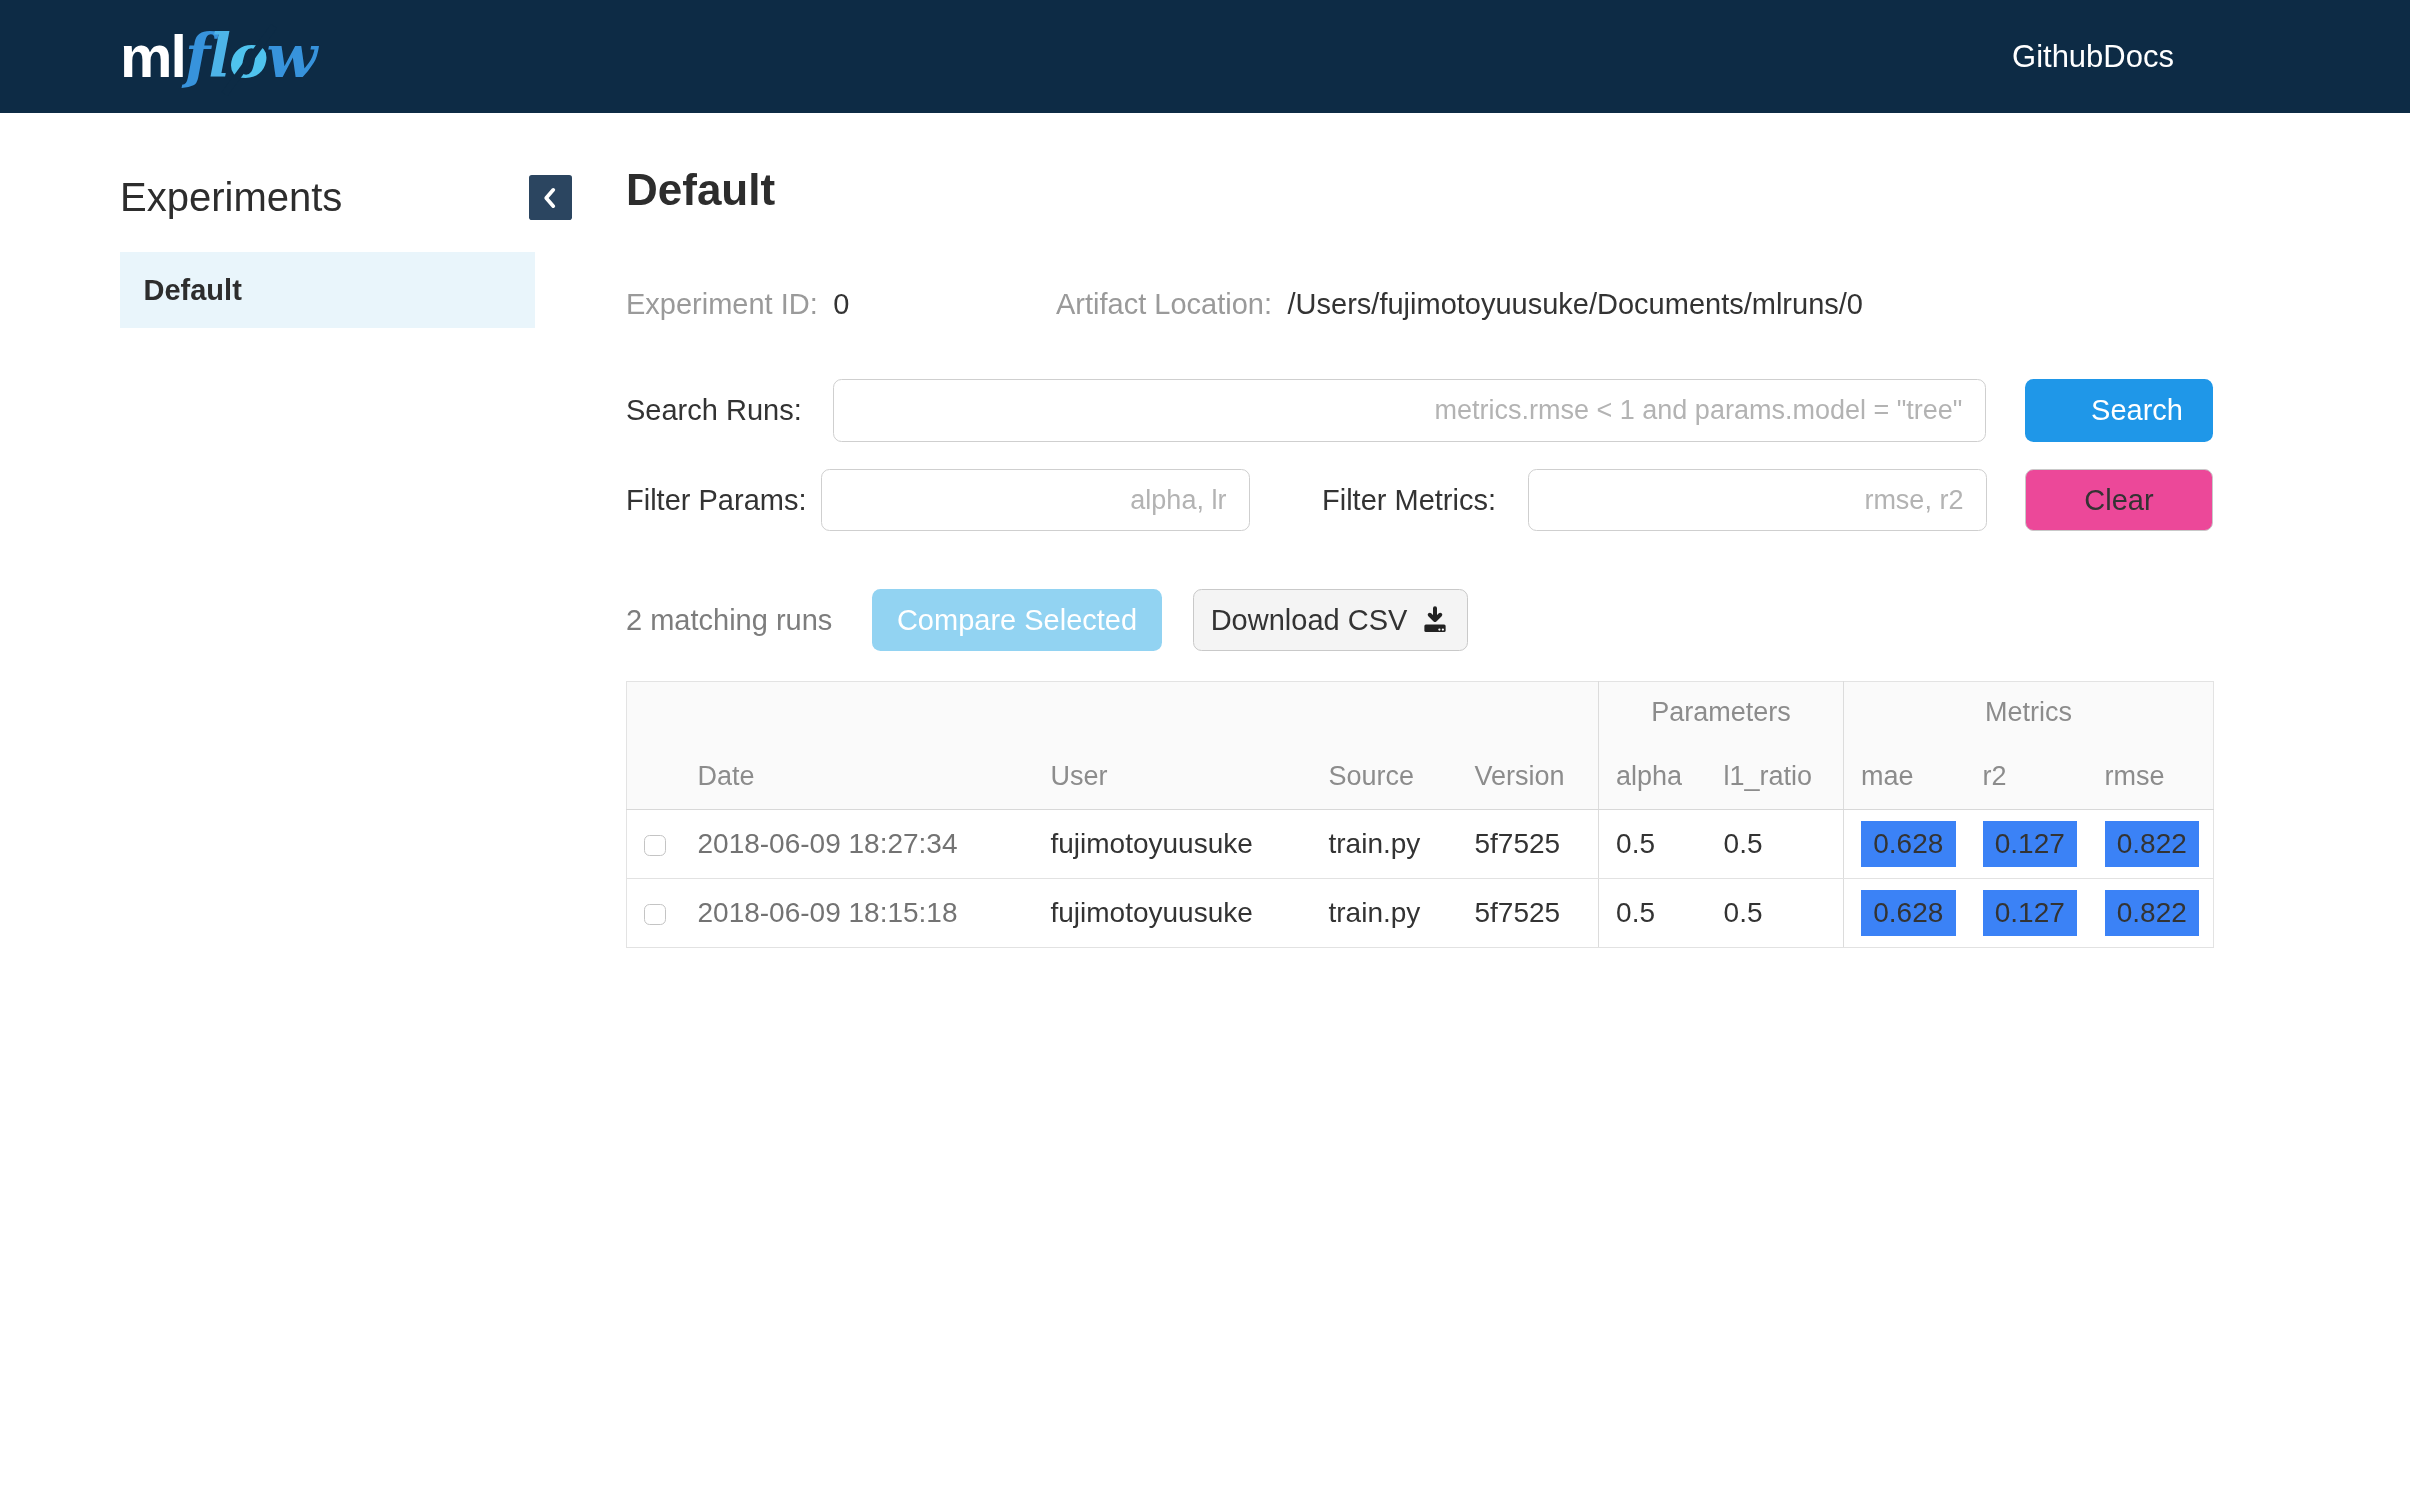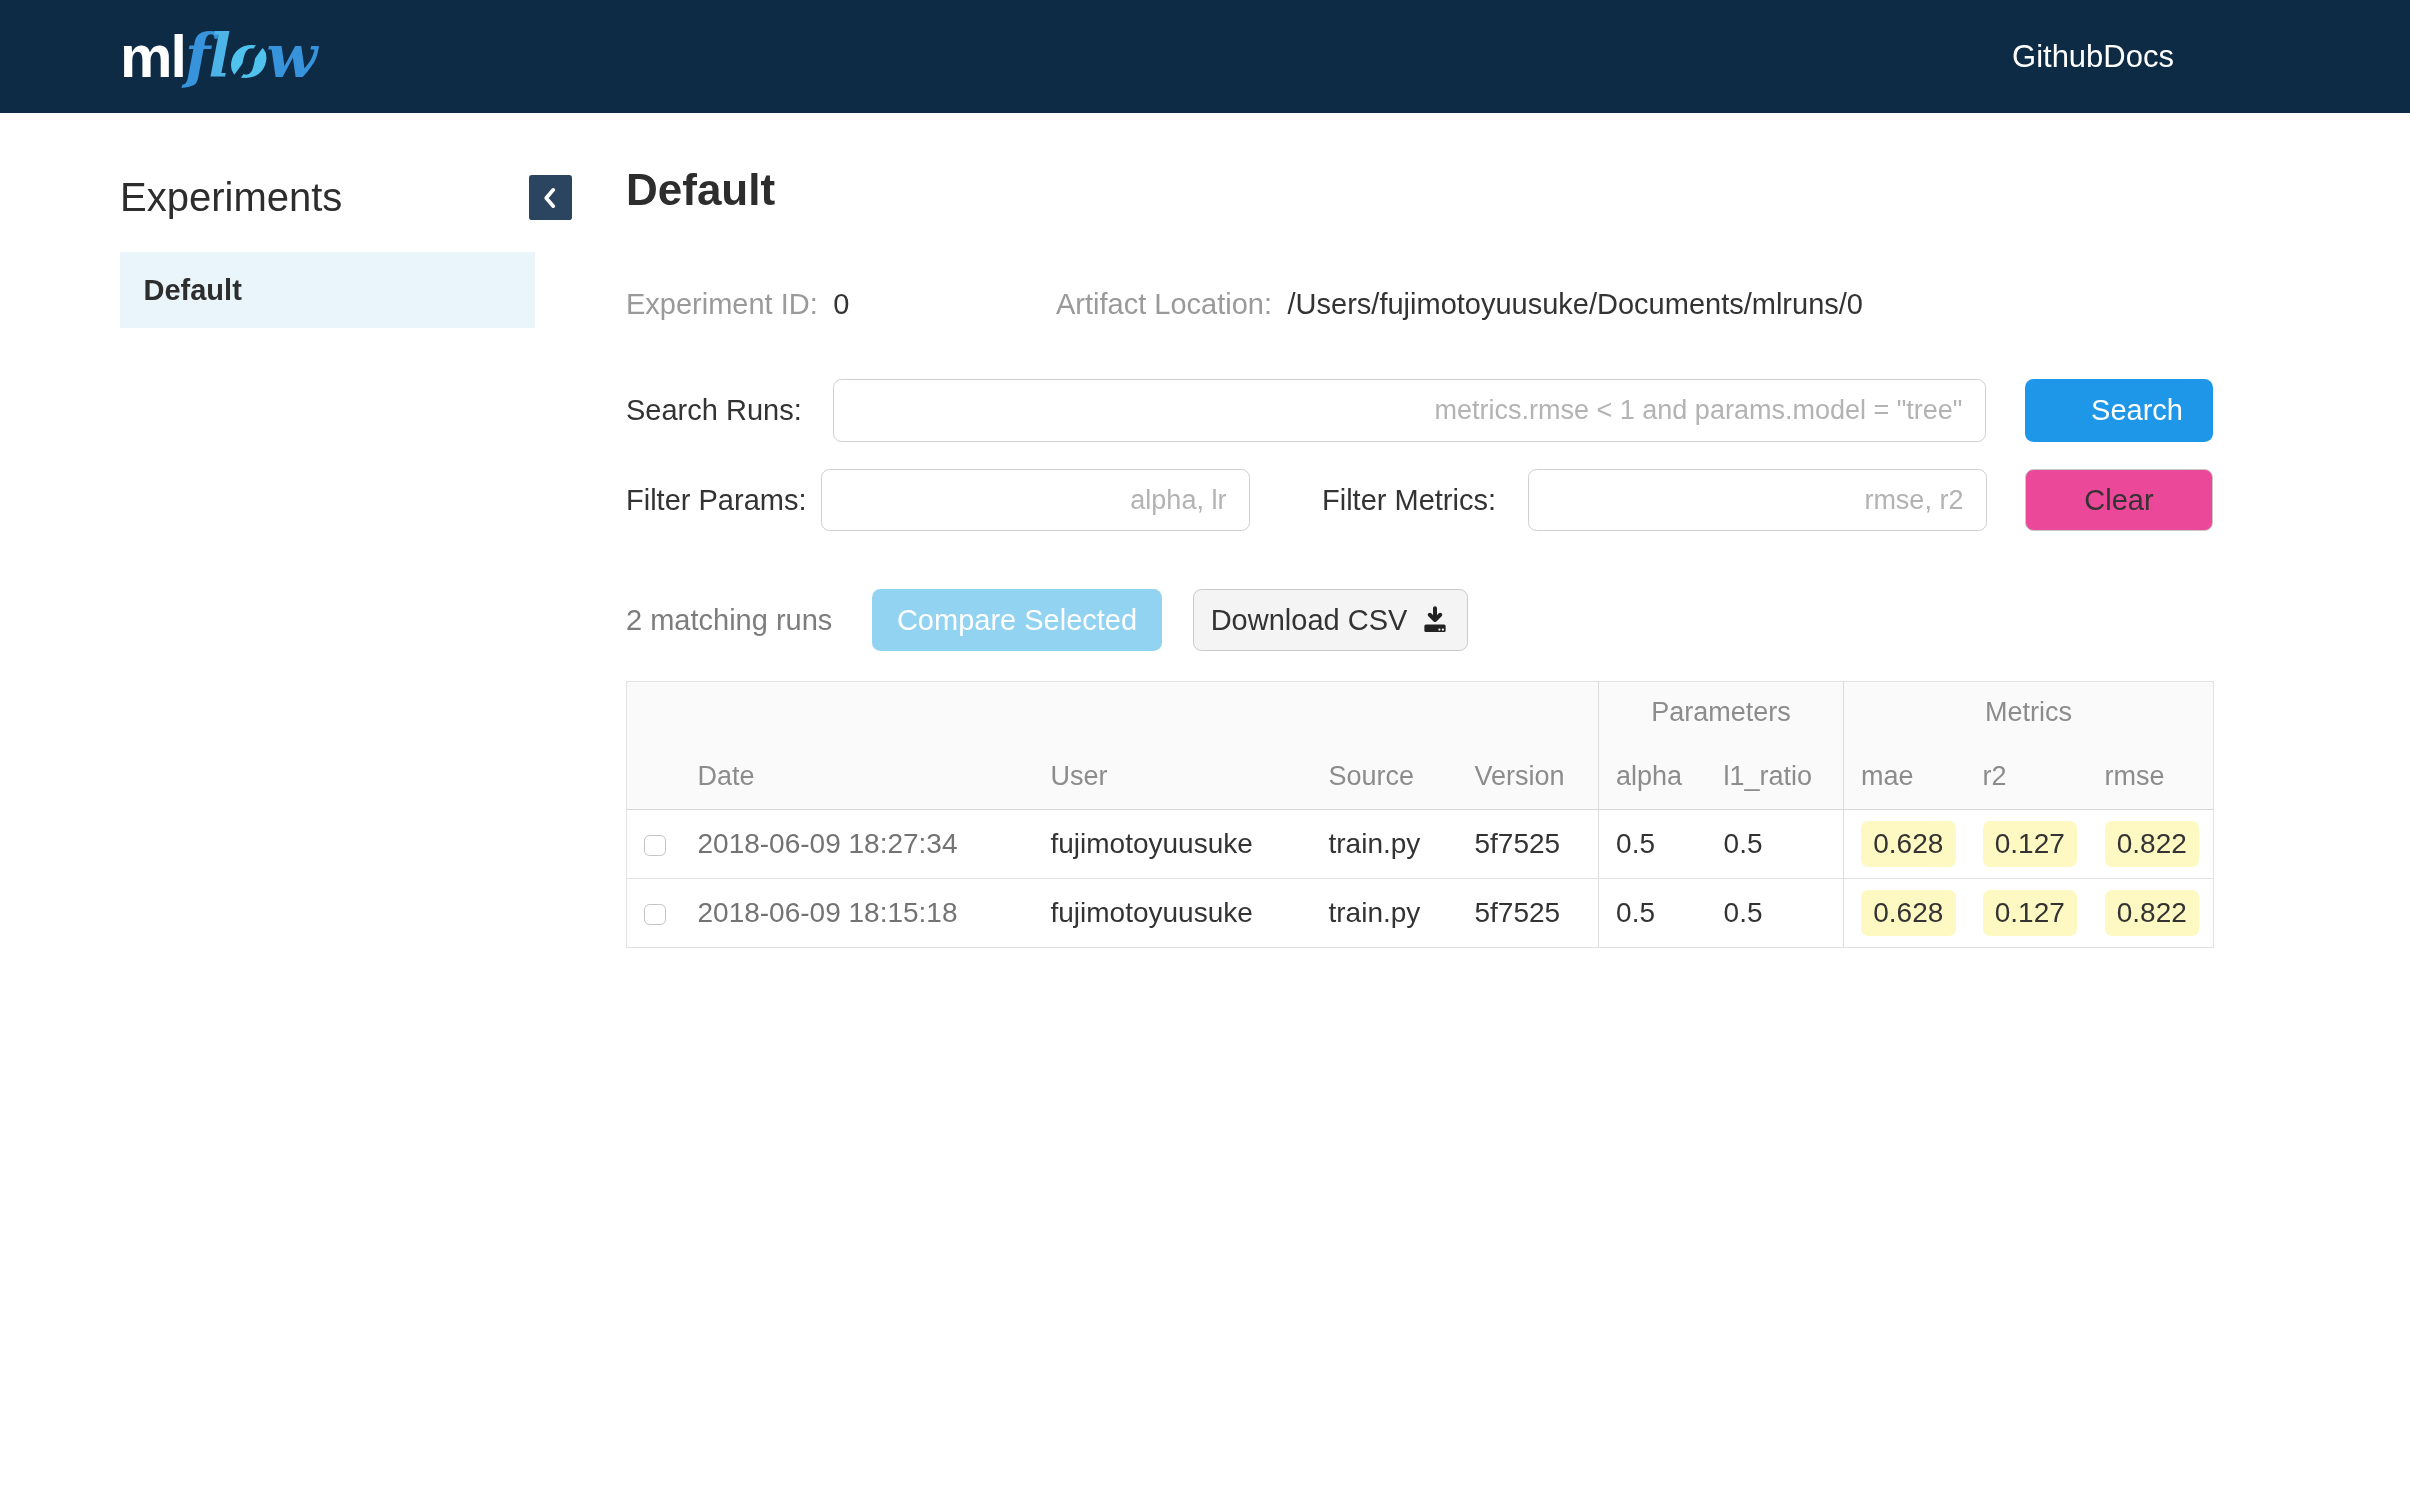--- a/index.html
+++ b/index.html
@@ -71,21 +71,21 @@
   .runs-table { position:absolute; left:0; top:681px; width:1588px; border-collapse:collapse;
                 table-layout:fixed; border:0.9px solid #e3e3e3; }
   .runs-table th { font-weight:400; color:#8c8c8c; font-size:27px; background:#fafafa; }
   .gh-row th { height:62px; text-align:center; }
   .gh-sep { border-left:0.9px solid #dcdcdc; }
   .col-row th { height:66px; text-align:left; padding-left:17px; border-bottom:1.9px solid #d8d8d8; }
   .runs-table td { height:69px; font-size:28px; color:#333; padding-left:17px;
                    border-bottom:0.9px solid #e2e2e2; background:#fff; vertical-align:middle; }
   .div-left { border-left:0.9px solid #dcdcdc; }
   .run-link { color:#737373; text-decoration:none; cursor:pointer; }
-  .metric-pill { background:#fef9c3; padding:6.6px 12.2px; display:inline-block;border-radius:7px; }
+  .metric-pill { background:#3b82f6; padding:6.6px 12.2px; display:inline-block; }
   .row-check { appearance:none; -webkit-appearance:none; width:21.7px; height:21.7px;
                border:1.9px solid #c4c4c4; border-radius:5.6px; background:#fff; cursor:pointer;
                vertical-align:middle; }
 </style>
 </head>
 <body>
 
 <div class="appbar">
   <div class="logo">
     <span class="logo-ml">ml</span><span class="logo-flow"><span class="lf1">f</span><span class="lf2">l</span><span class="lf3">o</span><span class="lf4">w</span></span>

